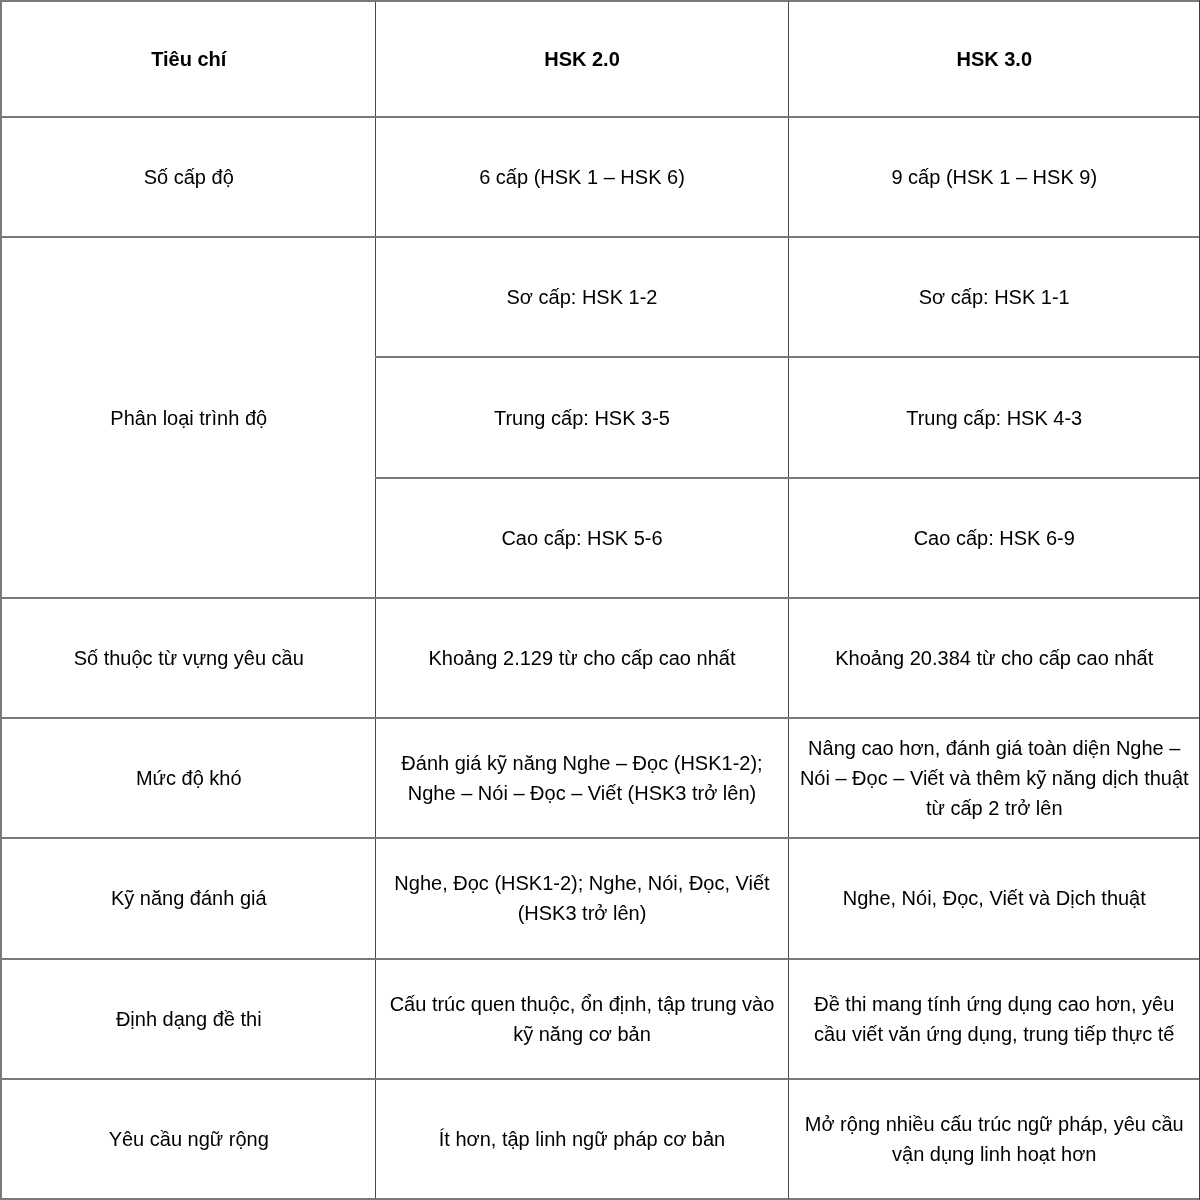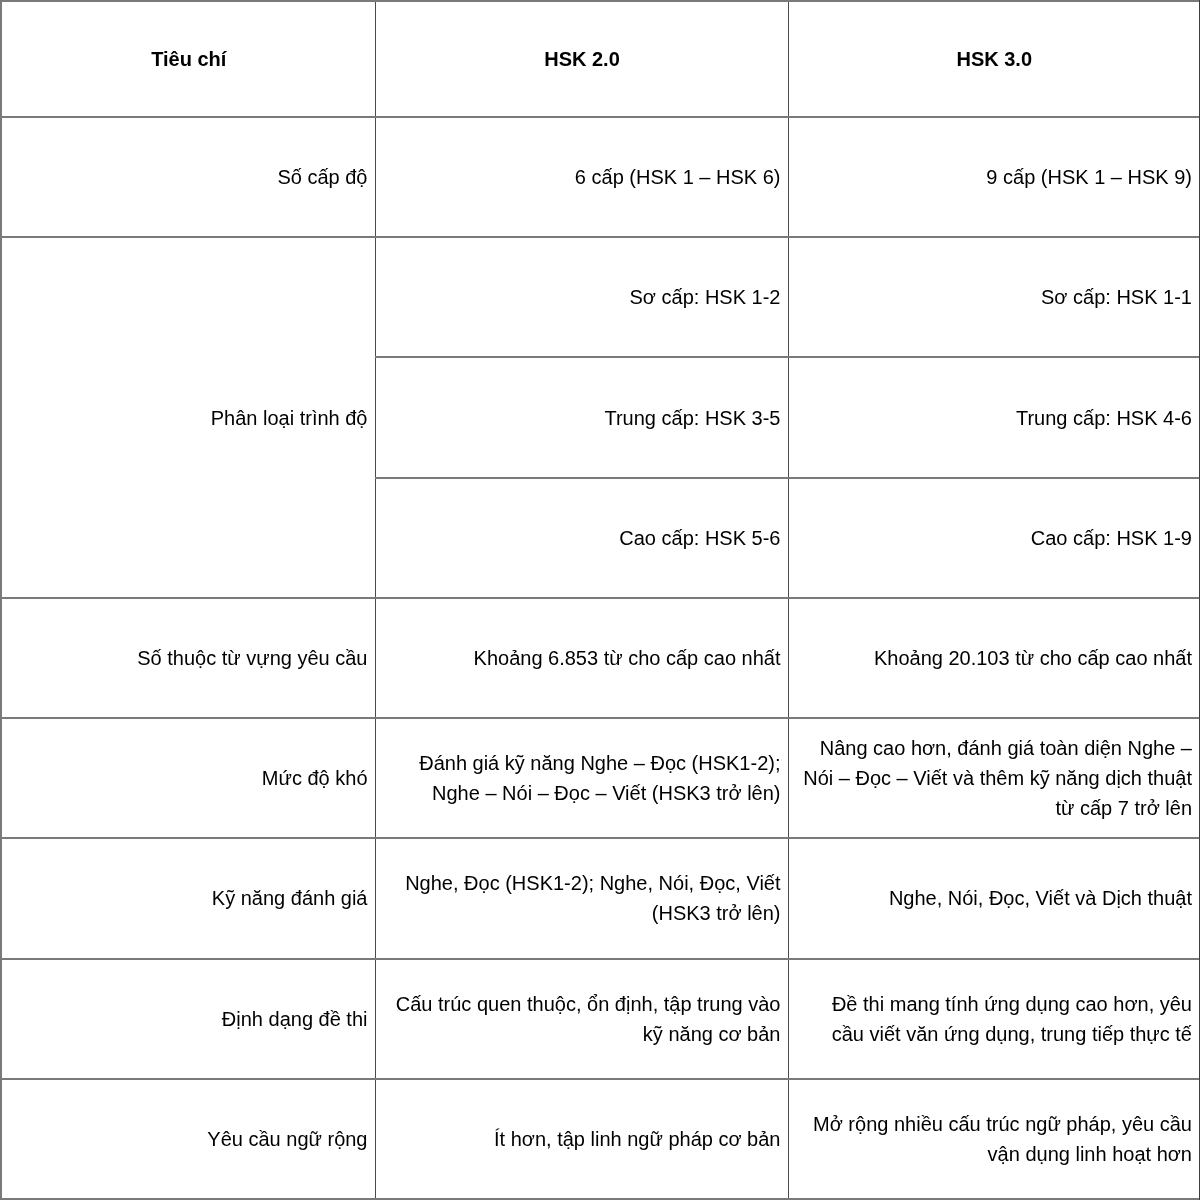--- a/index.html
+++ b/index.html
@@ -26,21 +26,21 @@
     table.cmp th, table.cmp td {
       border-top: 2px solid #7a7a7a;
       border-bottom: 2px solid #7a7a7a;
       border-left: 1px solid #4a4a4a;
       border-right: 1px solid #4a4a4a;
       height: 116px;
       padding: 0 7px 0 8px;
       vertical-align: middle;
       font-size: 20px;
       line-height: 30px;
-      text-align: right;
+      text-align: center;
       box-sizing: border-box;
     }
     table.cmp tr:first-child th { border-top: 2px solid #7a7a7a; }
     table.cmp th {
       font-weight: bold;
       text-align: center;
     }
     table.cmp td.first { border-left: 2px solid #7a7a7a; }
     table.cmp td.last, table.cmp th.last { border-right: 4px solid #701a75; }
     table.cmp th.first { border-left: 2px solid #7a7a7a; }
@@ -67,35 +67,35 @@
       <td>6 cấp (HSK 1 – HSK 6)</td>
       <td class="last">9 cấp (HSK 1 – HSK 9)</td>
     </tr>
     <tr>
       <td class="first" rowspan="3">Phân loại trình độ</td>
       <td>Sơ cấp: HSK 1-2</td>
       <td class="last">Sơ cấp: HSK 1-1</td>
     </tr>
     <tr>
       <td>Trung cấp: HSK 3-5</td>
-      <td class="last">Trung cấp: HSK 4-6</td>
+      <td class="last">Trung cấp: HSK 4-3</td>
     </tr>
     <tr>
       <td>Cao cấp: HSK 5-6</td>
-      <td class="last">Cao cấp: HSK 1-9</td>
+      <td class="last">Cao cấp: HSK 6-9</td>
     </tr>
     <tr>
       <td class="first">Số thuộc từ vựng yêu cầu</td>
-      <td>Khoảng 6.853 từ cho cấp cao nhất</td>
-      <td class="last">Khoảng 20.103 từ cho cấp cao nhất</td>
+      <td>Khoảng 2.129 từ cho cấp cao nhất</td>
+      <td class="last">Khoảng 20.384 từ cho cấp cao nhất</td>
     </tr>
     <tr>
       <td class="first">Mức độ khó</td>
       <td>Đánh giá kỹ năng Nghe – Đọc (HSK1-2); Nghe – Nói – Đọc – Viết (HSK3 trở lên)</td>
-      <td class="last">Nâng cao hơn, đánh giá toàn diện Nghe – Nói – Đọc – Viết và thêm kỹ năng dịch thuật từ cấp 7 trở lên</td>
+      <td class="last">Nâng cao hơn, đánh giá toàn diện Nghe – Nói – Đọc – Viết và thêm kỹ năng dịch thuật từ cấp 2 trở lên</td>
     </tr>
     <tr>
       <td class="first">Kỹ năng đánh giá</td>
       <td>Nghe, Đọc (HSK1-2); Nghe, Nói, Đọc, Viết (HSK3 trở lên)</td>
       <td class="last">Nghe, Nói, Đọc, Viết và Dịch thuật</td>
     </tr>
     <tr>
       <td class="first">Định dạng đề thi</td>
       <td>Cấu trúc quen thuộc, ổn định, tập trung vào kỹ năng cơ bản</td>
       <td class="last">Đề thi mang tính ứng dụng cao hơn, yêu cầu viết văn ứng dụng, trung tiếp thực tế</td>

